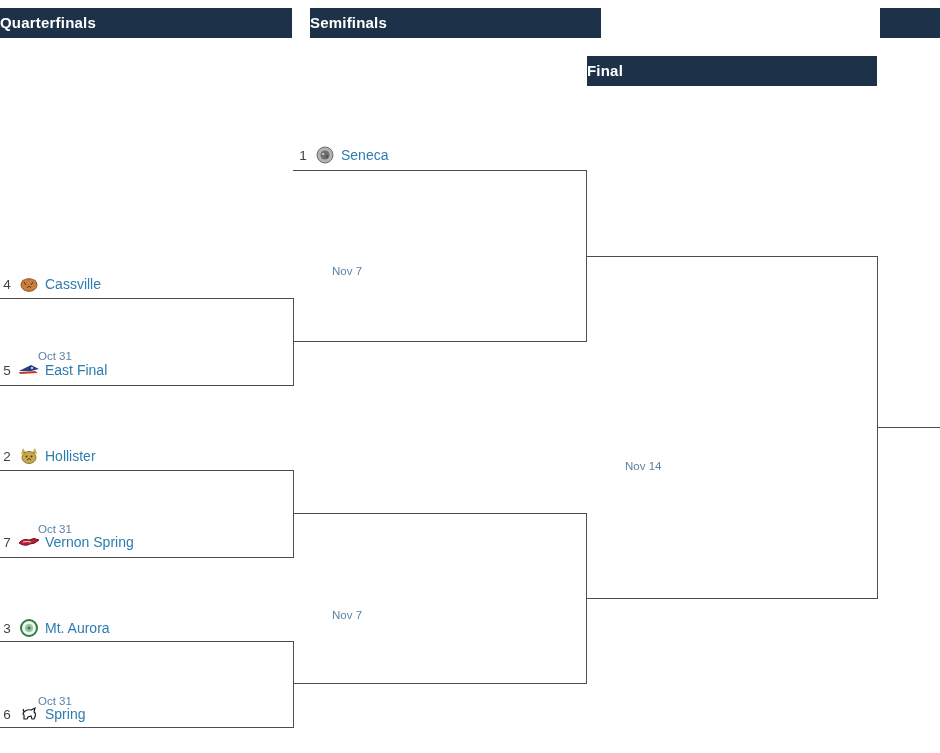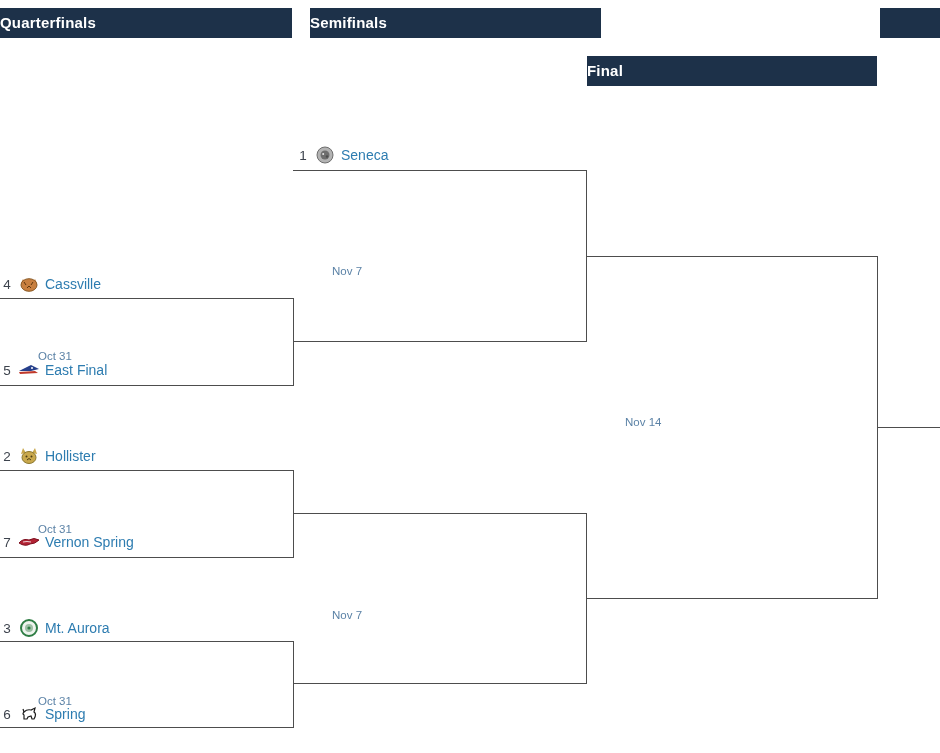--- a/index.html
+++ b/index.html
@@ -152,15 +152,15 @@
       </svg>
     </span>
     <a class="name">Spring</a>
   </div>
 
   <div class="date" style="left:38px;top:322px;">Oct 31</div>
   <div class="date" style="left:38px;top:495px;">Oct 31</div>
   <div class="date" style="left:38px;top:667px;">Oct 31</div>
   <div class="date" style="left:332px;top:237px;">Nov 7</div>
   <div class="date" style="left:332px;top:581px;">Nov 7</div>
-  <div class="date" style="left:625px;top:388px;">Nov 14</div>
+  <div class="date" style="left:625px;top:432px;">Nov 14</div>
 
 </div>
 
 </body></html>

